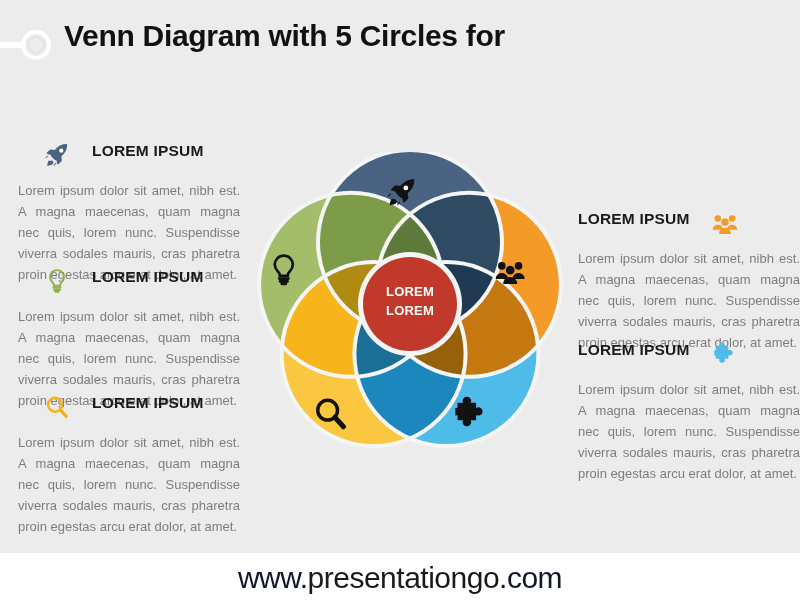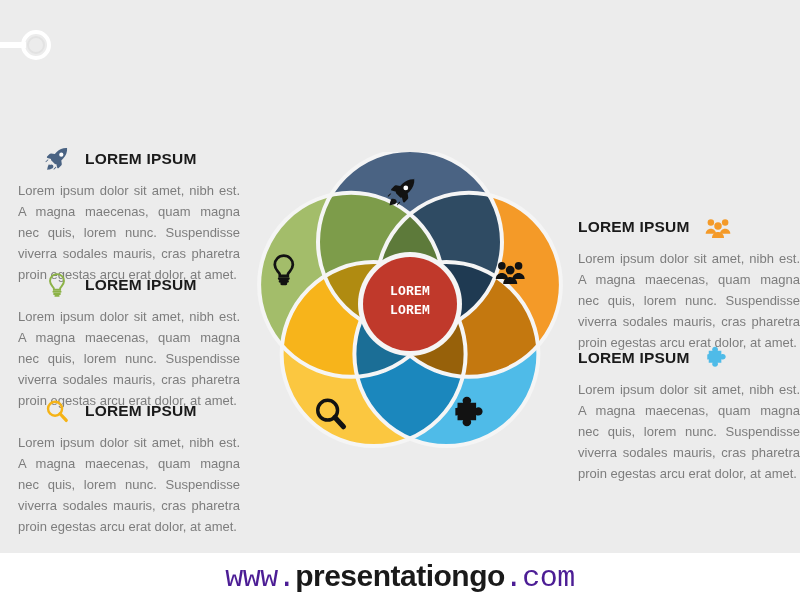--- a/index.html
+++ b/index.html
@@ -40,22 +40,21 @@
   
   .block {
     position: absolute;
     width: 222px;
   }
   .block-left  { left: 18px; }
   .block-right { left: 578px; }
 
   .block-head {
     display: flex;
-    align-items: center;
-    gap: 15px;
+    gap: 22px;
     height: 34px;
   }
   .block-left .block-head  { justify-content: flex-start; padding-left: 26px; }
   .block-right .block-head { justify-content: flex-start; }
 
   .block-head h3 {
     margin: 0;
     font-size: 15.5px;
     font-weight: bold;
     color: #1a1a1a;
@@ -90,55 +89,54 @@
     left: 357px;
     top: 283px;
     width: 106px;
     text-align: center;
     color: #ffffff;
     font-size: 13px;
     font-weight: bold;
     line-height: 1.45;
     pointer-events: none;
     letter-spacing: 0.2px;
-    font-family: Liberation Mono, monospace;
   }
 
   
   .footer-band {
     position: absolute;
     left: 0;
     bottom: 0;
     width: 800px;
     height: 47px;
     background: #ffffff;
   }
   .footer-text {
     position: absolute;
     left: 0;
     bottom: 5px;
     width: 800px;
     text-align: center;
     font-size: 30px;
     letter-spacing: -0.5px;
   }
-  .f-dim { color: #4c1d95; font-family: Liberation Mono, monospace; }
-  .f-dark { color: #1a1a1a; font-weight: bold; }
+  .f-dim { color: #0f172a; }
+  .f-dark { color: #1a1a1a; }
 </style>
 </head>
 <body>
 
 <svg class="corner-mark" viewBox="0 0 62 42">
   <line x1="0" y1="19" x2="26" y2="19" stroke="#ffffff" stroke-width="6"></line>
   <circle cx="36" cy="19" r="13" fill="none" stroke="#ffffff" stroke-width="4"></circle>
   <circle cx="36" cy="19" r="8" fill="none" stroke="#e2e2e2" stroke-width="2"></circle>
 </svg>
 
 <div class="title">
-  <br>
+  <span>Venn Diagram with 5 Circles for</span><br>
 </div>
 
 <div class="block block-left" style="top:142px">
   <div class="block-head">
     <svg class="ico" viewBox="0 0 32 32">
       <g fill="#4a6383">
         <path d="M28.6 2.6c-4.6-.5-9.6 1.4-13 4.8l-2.3 2.3-4.5-.6c-.7-.1-1.4.2-1.9.7l-3.1 3.1c-.6.6-.3 1.6.5 1.8l4.4 1.2c-.2.6-.2 1.2.1 1.7l4.6 4.6c.5.3 1.1.3 1.7.1l1.2 4.4c.2.8 1.2 1.1 1.8.5l3.1-3.1c.5-.5.8-1.2.7-1.9l-.6-4.5 2.3-2.3c3.4-3.4 5.3-8.4 4.8-13 0-.2-.2-.4-.4-.4z"></path>
         <circle cx="21.3" cy="10.7" r="2.6" fill="#ffffff"></circle>
         <path d="M6.2 22.4c-1.6 1.6-2.3 6.9-2.3 6.9s5.3-.7 6.9-2.3c1-1 1-2.6 0-3.6-1-1-2.6-1-3.6 0z"></path>
         <path d="M2.4 20.1l3.2-3.2-1.1-.3-2.8 2.8zM11.9 29.6l3.2-3.2-.3-1.1-2.8 2.8z"></path>

